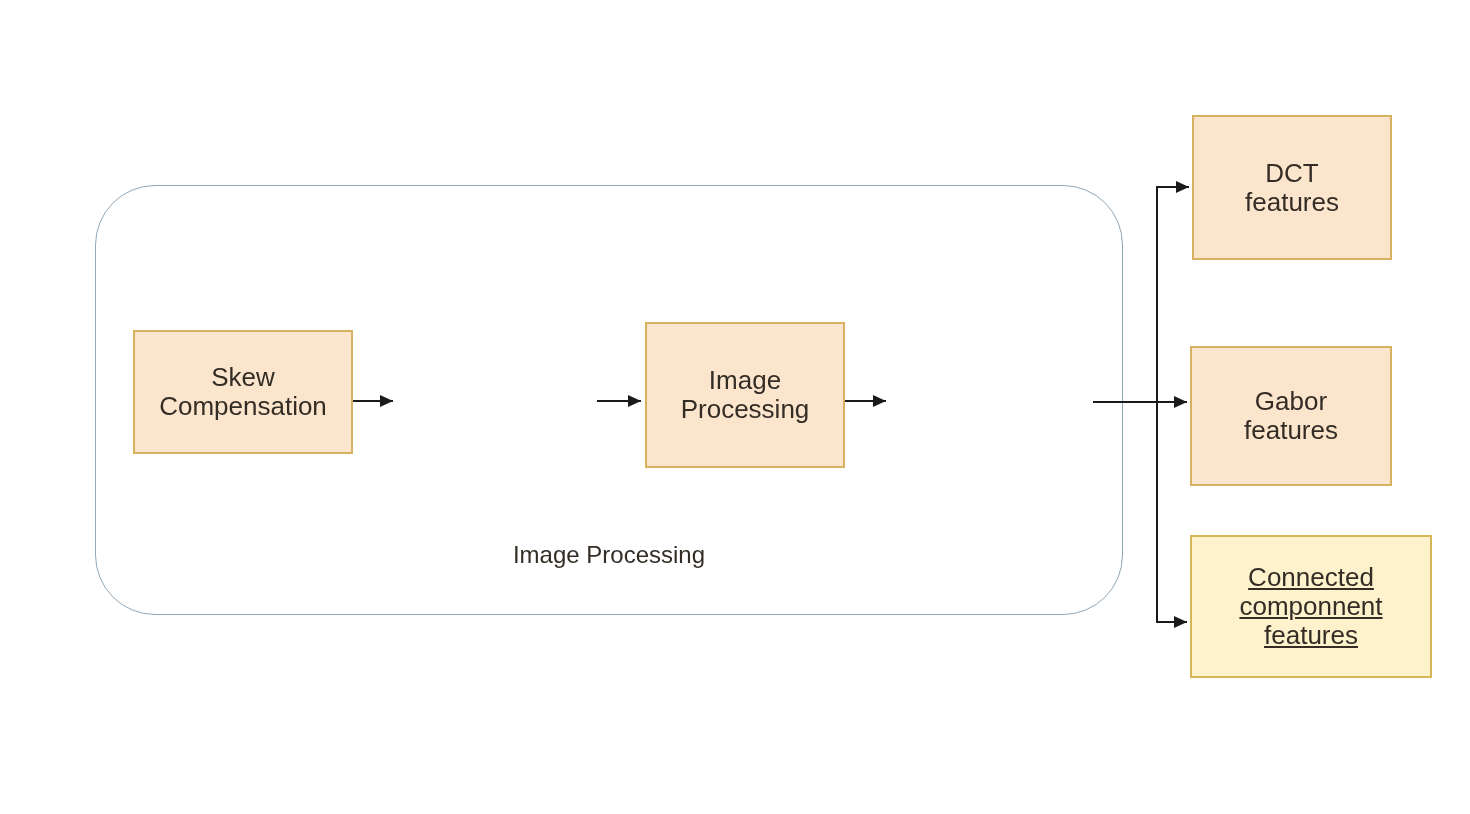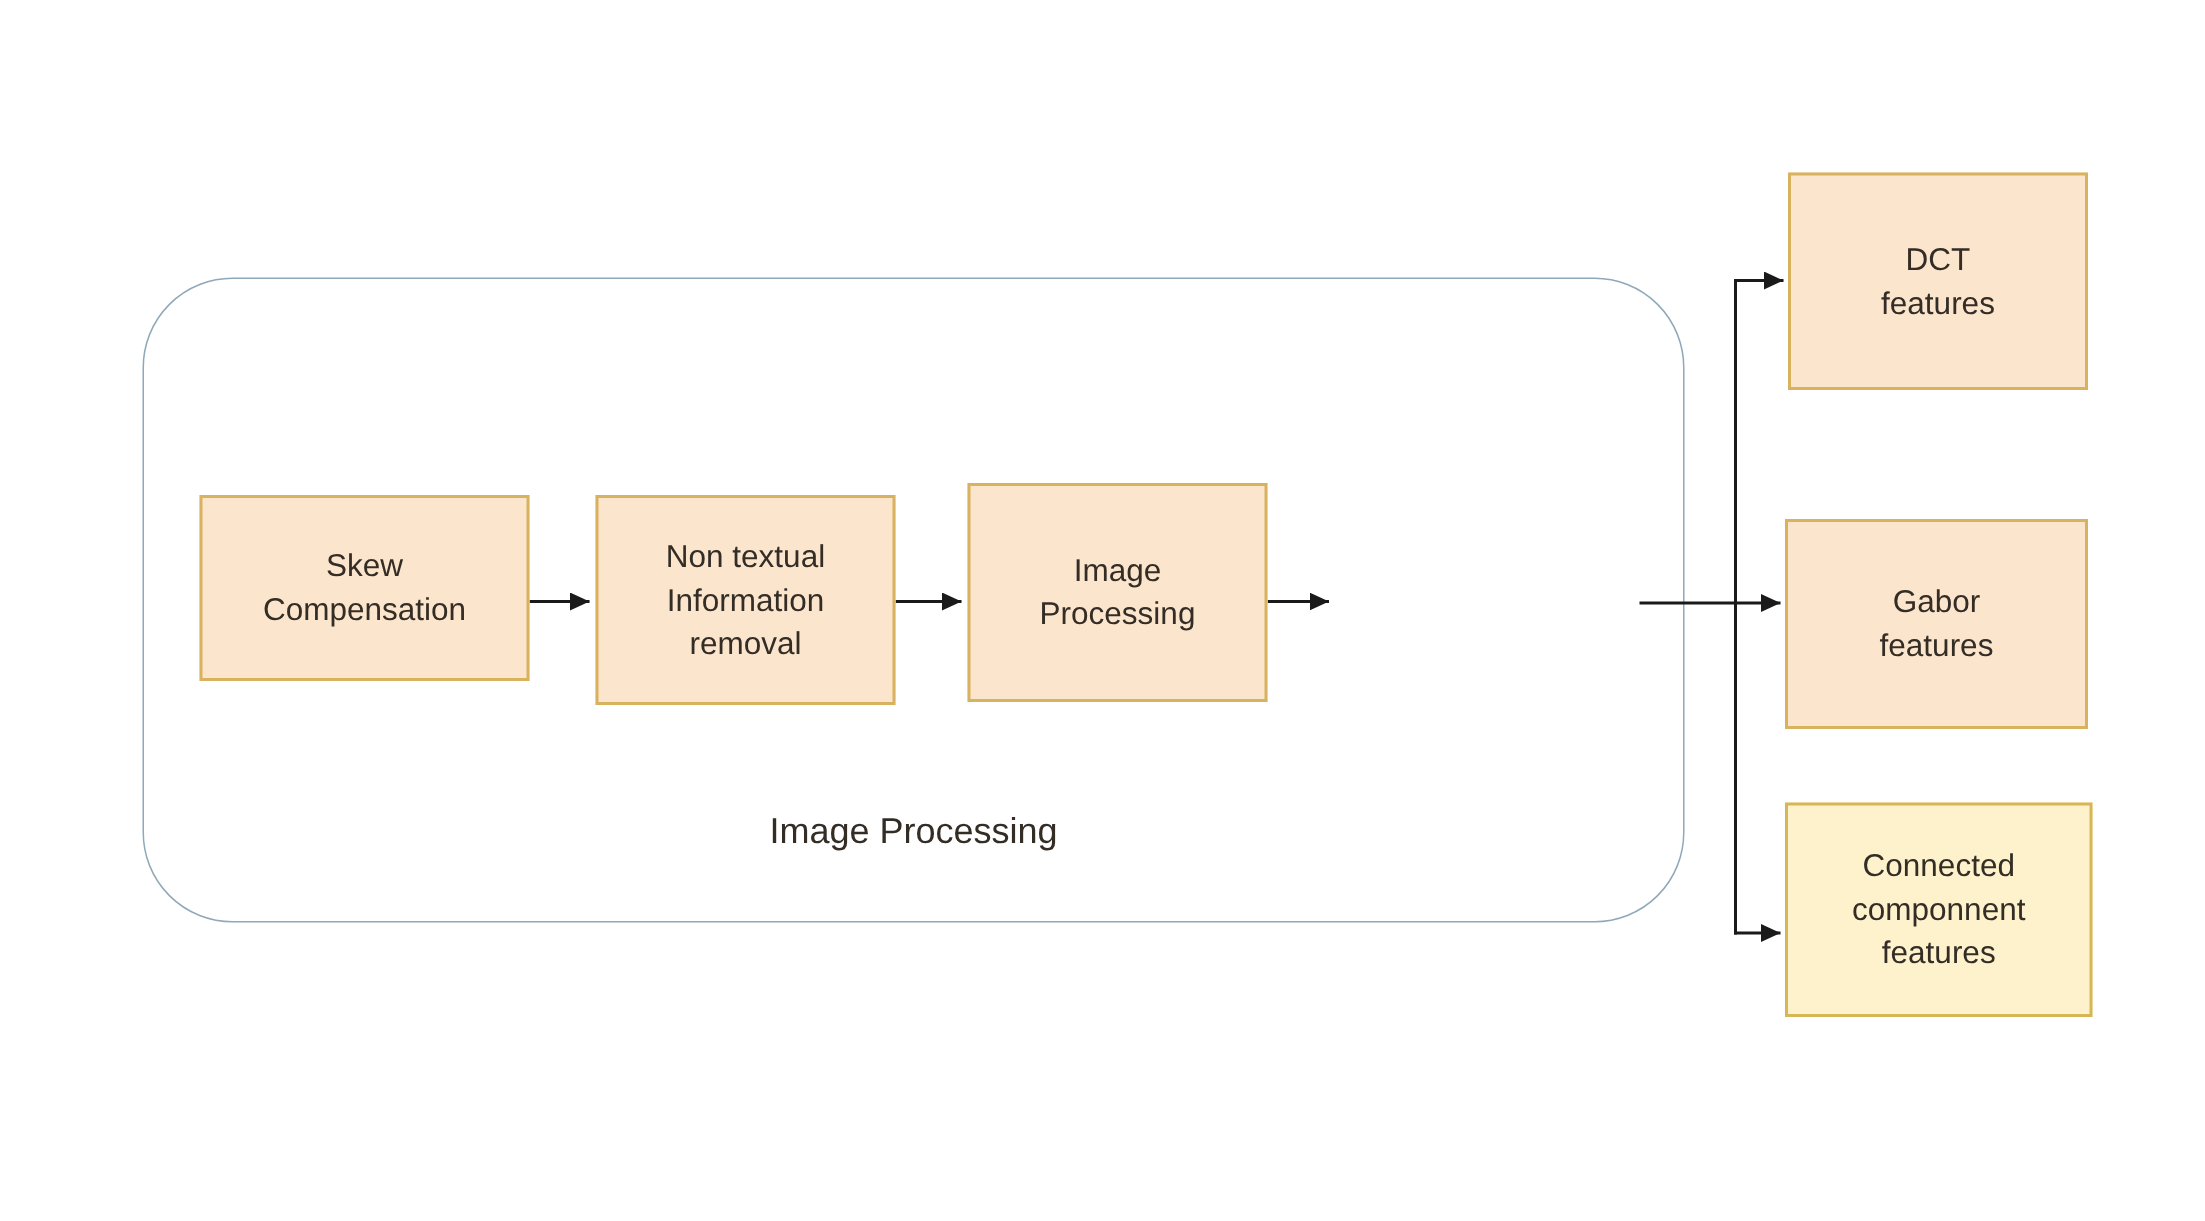--- a/index.html
+++ b/index.html
@@ -40,38 +40,38 @@
   .node {
     position: absolute;
     display: flex;
     align-items: center;
     justify-content: center;
     text-align: center;
     box-sizing: border-box;
     border: 2px solid #d8b25f;
     background: #fce5cd;
     color: #332d26;
-    font-size: 21px;
+    font-size: 26px;
     line-height: 29px;
   }
   .node .node-label {
     white-space: pre-line;
     padding: 2px 6px;
   }
   .node-yellow {
     background: #fdf2cc;
     border-color: #d6b656;
   }
   .node-skew      { left: 133px;  top: 330px; width: 220px; height: 124px; }
   .node-nontext   { left: 397px;  top: 330px; width: 200px; height: 140px; }
   .node-imgproc   { left: 645px;  top: 322px; width: 200px; height: 146px; }
   .node-textcrop  { left: 890px;  top: 330px; width: 203px; height: 140px; }
   .node-dct       { left: 1192px; top: 115px; width: 200px; height: 145px; }
   .node-gabor     { left: 1190px; top: 330px; width: 202px; height: 140px; margin-top: 16px; }
-  .node-connected { left: 1190px; top: 535px; width: 205px; height: 143px; }
+  .node-connected { left: 1190px; top: 535px; width: 242px; height: 143px; text-decoration: underline; }
   .edges-svg {
     position: absolute;
     left: 0; top: 0;
     width: 1470px;
     height: 814px;
     pointer-events: none;
   }
 </style>
 </head>
 <body>
@@ -97,25 +97,20 @@
       <line x1="1157" y1="187" x2="1188" y2="187" marker-end="url(#ah)"></line>
       <line x1="1157" y1="622" x2="1186" y2="622" marker-end="url(#ah)"></line>
     </g>
   </svg>
 
   <div class="node node-skew">
     <span class="node-label">Skew
 Compensation</span>
   </div>
 
-  <div class="node node-nontext">
-    <span class="node-label">Non textual
-Information
-removal</span>
-  </div>
 
   <div class="node node-imgproc">
     <span class="node-label">Image
 Processing</span>
   </div>
 
 
   <div class="node node-dct">
     <span class="node-label">DCT
 features</span>

